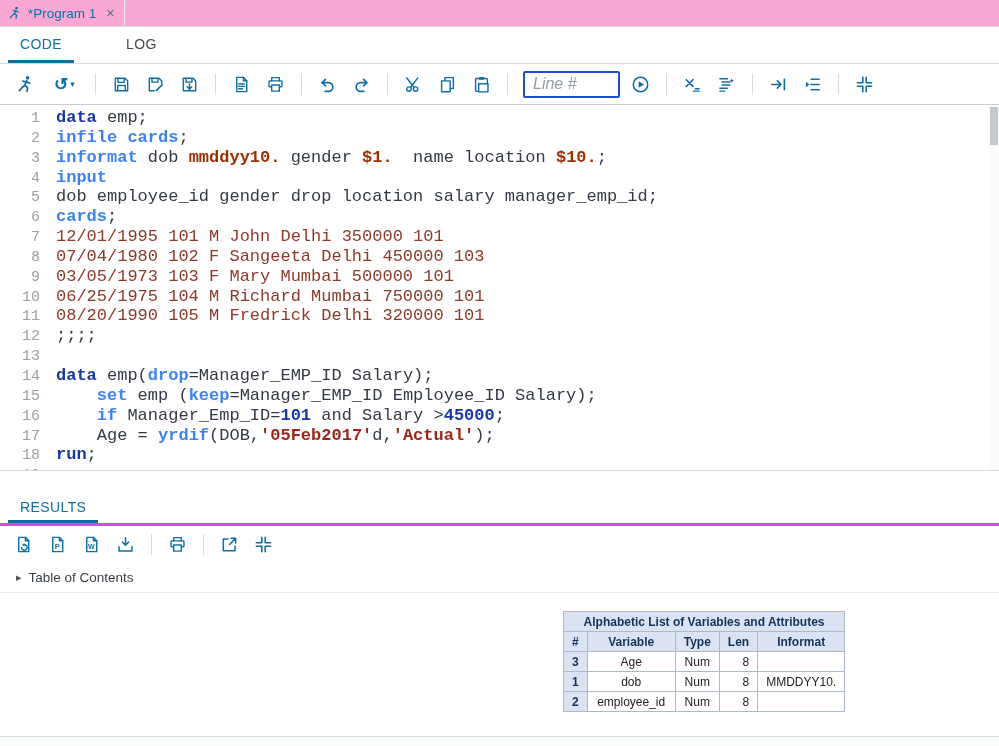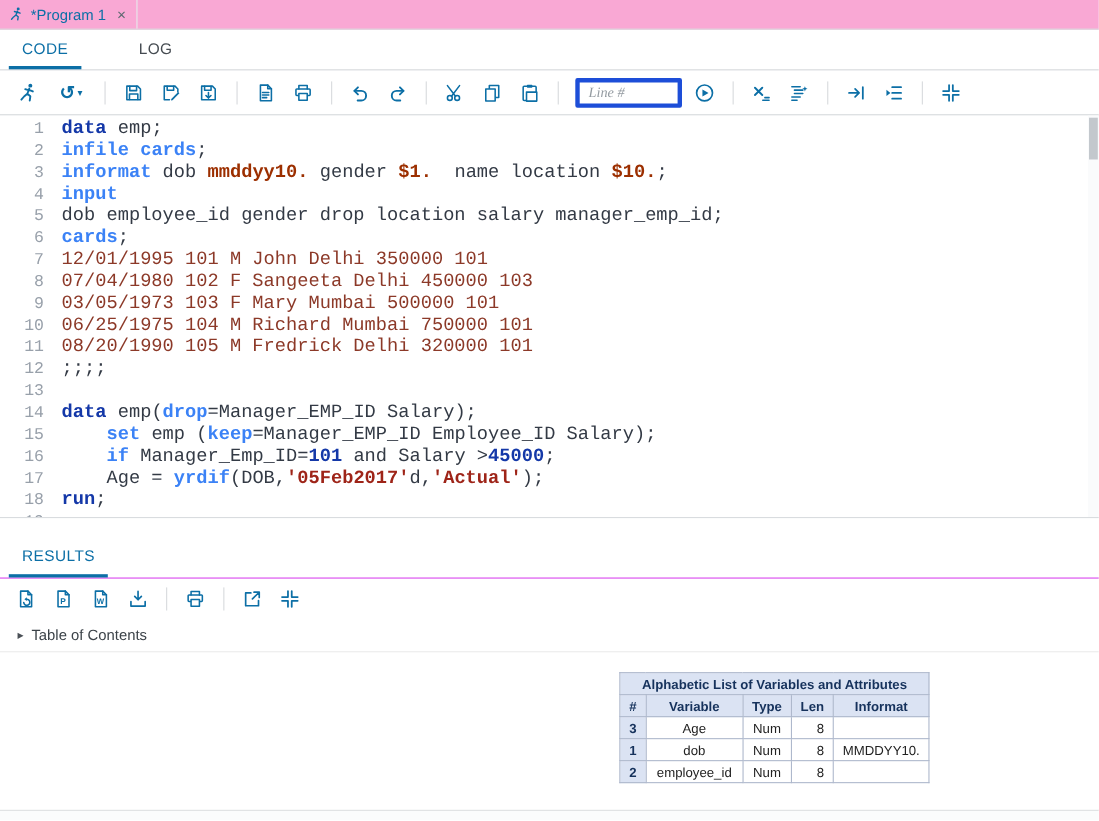--- a/index.html
+++ b/index.html
@@ -20,21 +20,21 @@
   
   .toolbar{flex:0 0 41px;border-bottom:1px solid #c9cdd1;display:flex;align-items:center;padding:0 12px;gap:7px}
   .toolbar.results{flex:0 0 36px;border-bottom:none;padding:0 10px}
   .tbtn{width:27px;height:27px;display:flex;align-items:center;justify-content:center;color:#0c6fa6;cursor:pointer;border-radius:3px;flex:none}
   .tbtn.hist{width:37px;gap:2px}
   .hist-glyph{font-size:17px;font-weight:bold;line-height:1}
   .caret{font-size:9px;line-height:1}
   .tsep{width:1px;height:21px;background:#d7dadd;margin:0 5px;flex:none}
   .ic{width:19px;height:19px;display:block}
   .ic-sm{width:14px;height:14px;display:block}
-  .line-input{width:97px;height:27px;border:4px solid #1d4ed8;border-radius:2px;padding:0 8px;font-size:13px;color:#333;font-family:Liberation Serif, serif;outline:none;margin-left:3px;flex:none}
+  .line-input{width:97px;height:27px;border:2px solid #1d4ed8;border-radius:2px;padding:0 8px;font-size:16px;color:#333;font-family:Liberation Sans, sans-serif;outline:none;margin-left:3px;flex:none}
   .line-input::placeholder{color:#949ba1;font-style:italic}
 
   
   .editor{position:relative;flex:0 0 366px;border-bottom:1px solid #d9dcdf;overflow:hidden;background:#fff;cursor:text}
   .code-lines{padding-top:3px;font-family:"Liberation Mono","DejaVu Sans Mono",monospace;font-size:17px;line-height:19.85px}
   .code-line{height:19.85px;white-space:pre}
   .ln{display:inline-block;width:40px;text-align:right;color:#98a0aa;font-size:15px}
   .lt{padding-left:16px}
   .tk-kw{color:#1438a8;font-weight:bold}
   .tk-st{color:#3b82f6;font-weight:bold}
@@ -42,21 +42,21 @@
   .tk-dt{color:#8c3928}
   .tk-nm{color:#1438a8;font-weight:bold}
   .tk-sr{color:#9e2418;font-weight:bold}
   .tk-pl{color:#333a45}
   .vscroll{position:absolute;top:0;right:0;width:10px;height:100%;background:#fafbfc}
   .vthumb{position:absolute;top:2px;right:1px;width:8px;height:38px;background:#c3c8cd}
 
   .splitter{flex:0 0 17px;background:#fff}
 
   
-  .results-header{flex:0 0 38px;border-bottom:1px solid #d946ef;display:flex;padding-left:8px}
+  .results-header{flex:0 0 38px;border-bottom:3px solid #d946ef;display:flex;align-items:flex-end;padding-left:8px}
   .toc-row{flex:0 0 30px;display:flex;align-items:center;gap:7px;padding-left:16px;font-size:13.5px;color:#3b4248;cursor:pointer}
   .toc-arrow{font-size:11px;color:#4a5056}
   .results-body{flex:0 0 144px;position:relative;border-top:1px solid #ececec;background:#fff}
   .bottom-strip{flex:1;border-top:1px solid #d6d9db;background:#fbfcfc}
 
   
   .vt{position:absolute;left:563px;top:18px;border-collapse:collapse;font-size:12px;color:#222;font-family:"Liberation Sans",sans-serif}
   .vt th,.vt td{border:1px solid #aeb8cc;padding:2.5px 8px;white-space:nowrap;text-align:center}
   .vt-title{background:#dbe3f3;color:#16325c;font-weight:bold;text-align:center;padding:3px 10px}
   .vt thead tr.cols th{background:#dbe3f3;color:#16325c}

